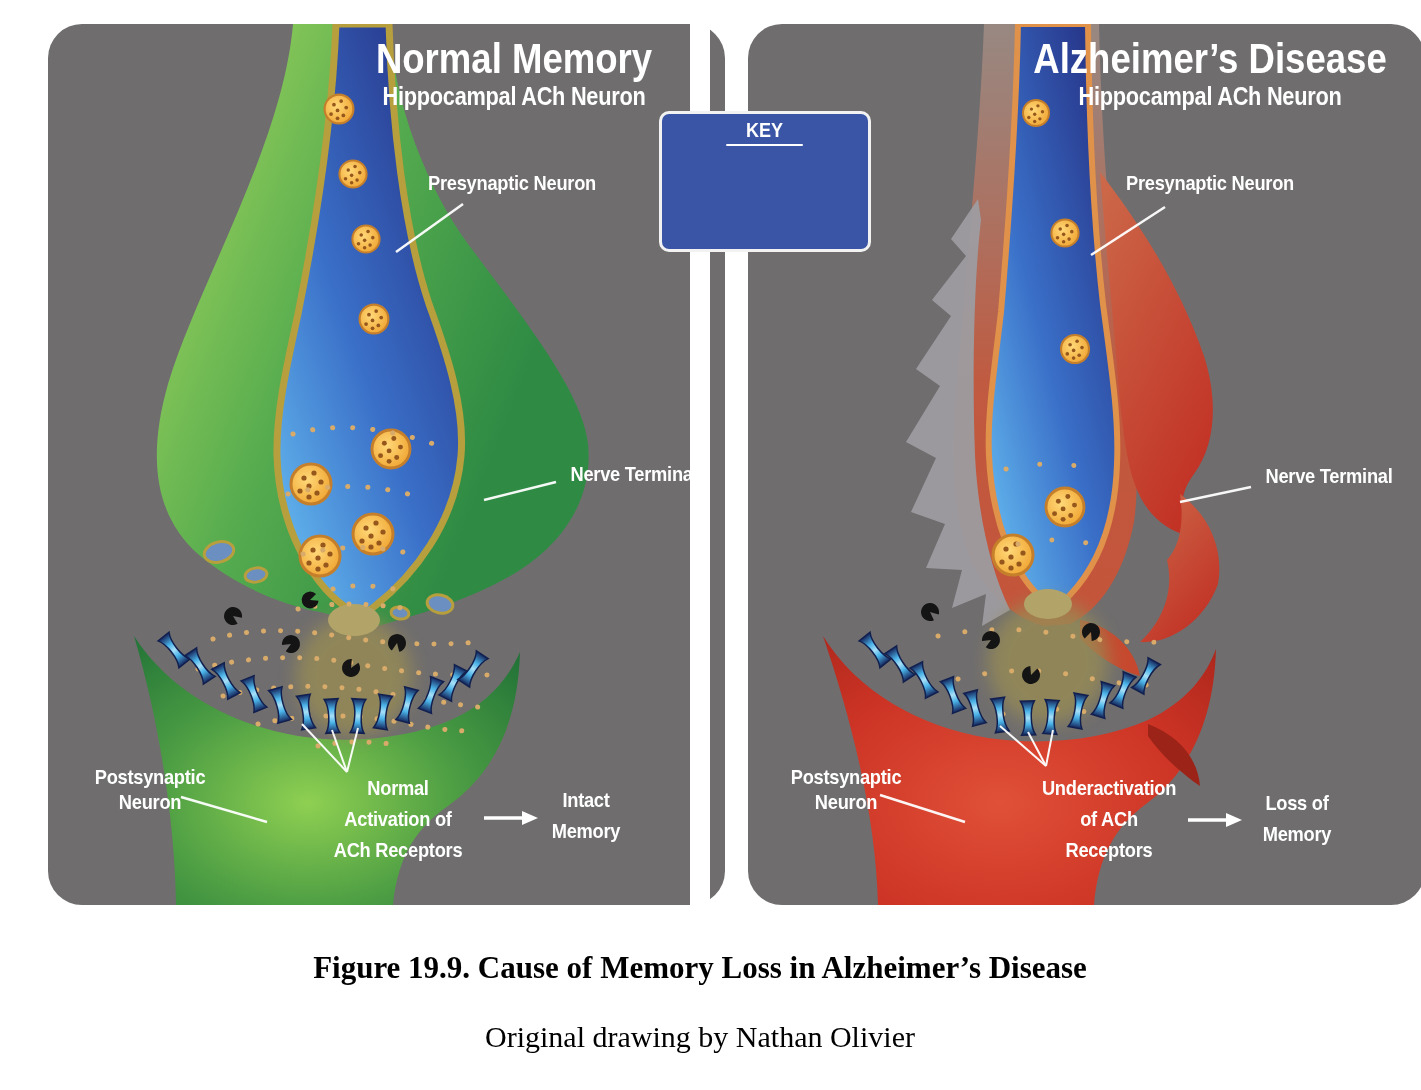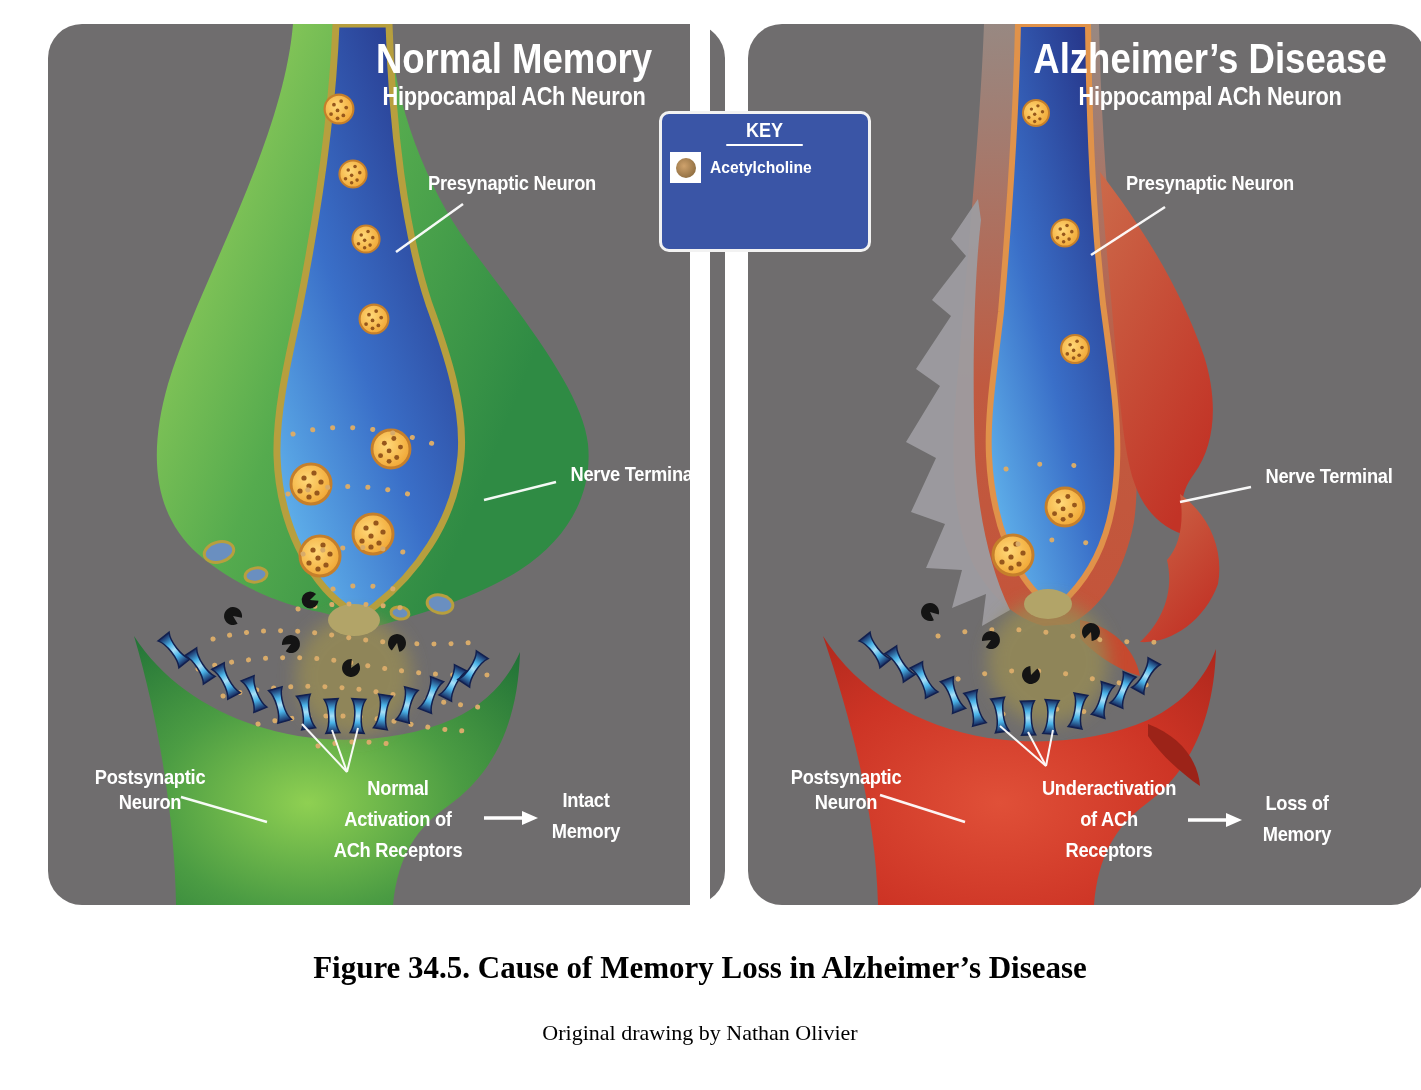--- a/index.html
+++ b/index.html
@@ -26,21 +26,21 @@
              border-bottom:2px solid #fff;padding:0 22px 2px;transform:scaleX(.9);}
   .key-row{display:flex;align-items:center;gap:9px;padding:6px 8px 0 8px;}
   .swatch{width:31px;height:31px;background:#fff;flex:none;display:flex;
           align-items:center;justify-content:center;}
   .key-label{color:#fff;font-weight:700;font-size:17px;line-height:1.15;
              transform:scaleX(.92);transform-origin:left center;}
   
   .cap1{position:absolute;top:950px;left:0;width:1400px;text-align:center;
         font-family:"Liberation Serif",serif;font-weight:700;font-size:31px;color:#000;}
   .cap2{position:absolute;top:1020px;left:0;width:1400px;text-align:center;
-        font-family:"Liberation Serif",serif;font-weight:400;font-size:22px;color:#000;}
+        font-family:"Liberation Serif",serif;font-weight:400;font-size:30px;color:#000;}
 </style>
 </head>
 <body>
 
 <svg width="0" height="0" style="position:absolute" aria-hidden="true">
   <defs>
     <linearGradient id="gBody" x1="0" y1="0" x2="0.9" y2="0.5">
       <stop offset="0" stop-color="#abdb60"></stop>
         <stop offset="0.55" stop-color="#55ab4e"></stop>
         <stop offset="1" stop-color="#2f8b44"></stop>
@@ -269,30 +269,16 @@
     <div>Loss of</div>
     <div>Memory</div>
   </div>
 </div>
 
 <div id="key-strip"></div>
 <div id="key">
   <div class="key-title-wrap">
     <span class="key-title">KEY</span>
   </div>
-  <div class="key-row">
-    <span class="swatch">
-      <svg width="22" height="22" viewBox="0 0 22 22">
-        <defs>
-            <radialGradient id="achG" cx="0.4" cy="0.4" r="0.7">
-          <stop offset="0" stop-color="#cfa26c"></stop>
-              <stop offset="1" stop-color="#8a6a3e"></stop>
-        </radialGradient>
-          </defs>
-        <circle cx="11" cy="11" r="10" fill="url(#achG)"></circle>
-      </svg>
-    </span>
-    <span class="key-label">Acetylcholine</span>
-  </div>
 </div>
 
-<div class="cap1">Figure 34.5. Cause of Memory Loss in Alzheimer’s Disease</div>
+<div class="cap1">Figure 19.9. Cause of Memory Loss in Alzheimer’s Disease</div>
 <div class="cap2">Original drawing by Nathan Olivier</div>
 
 </body></html>

